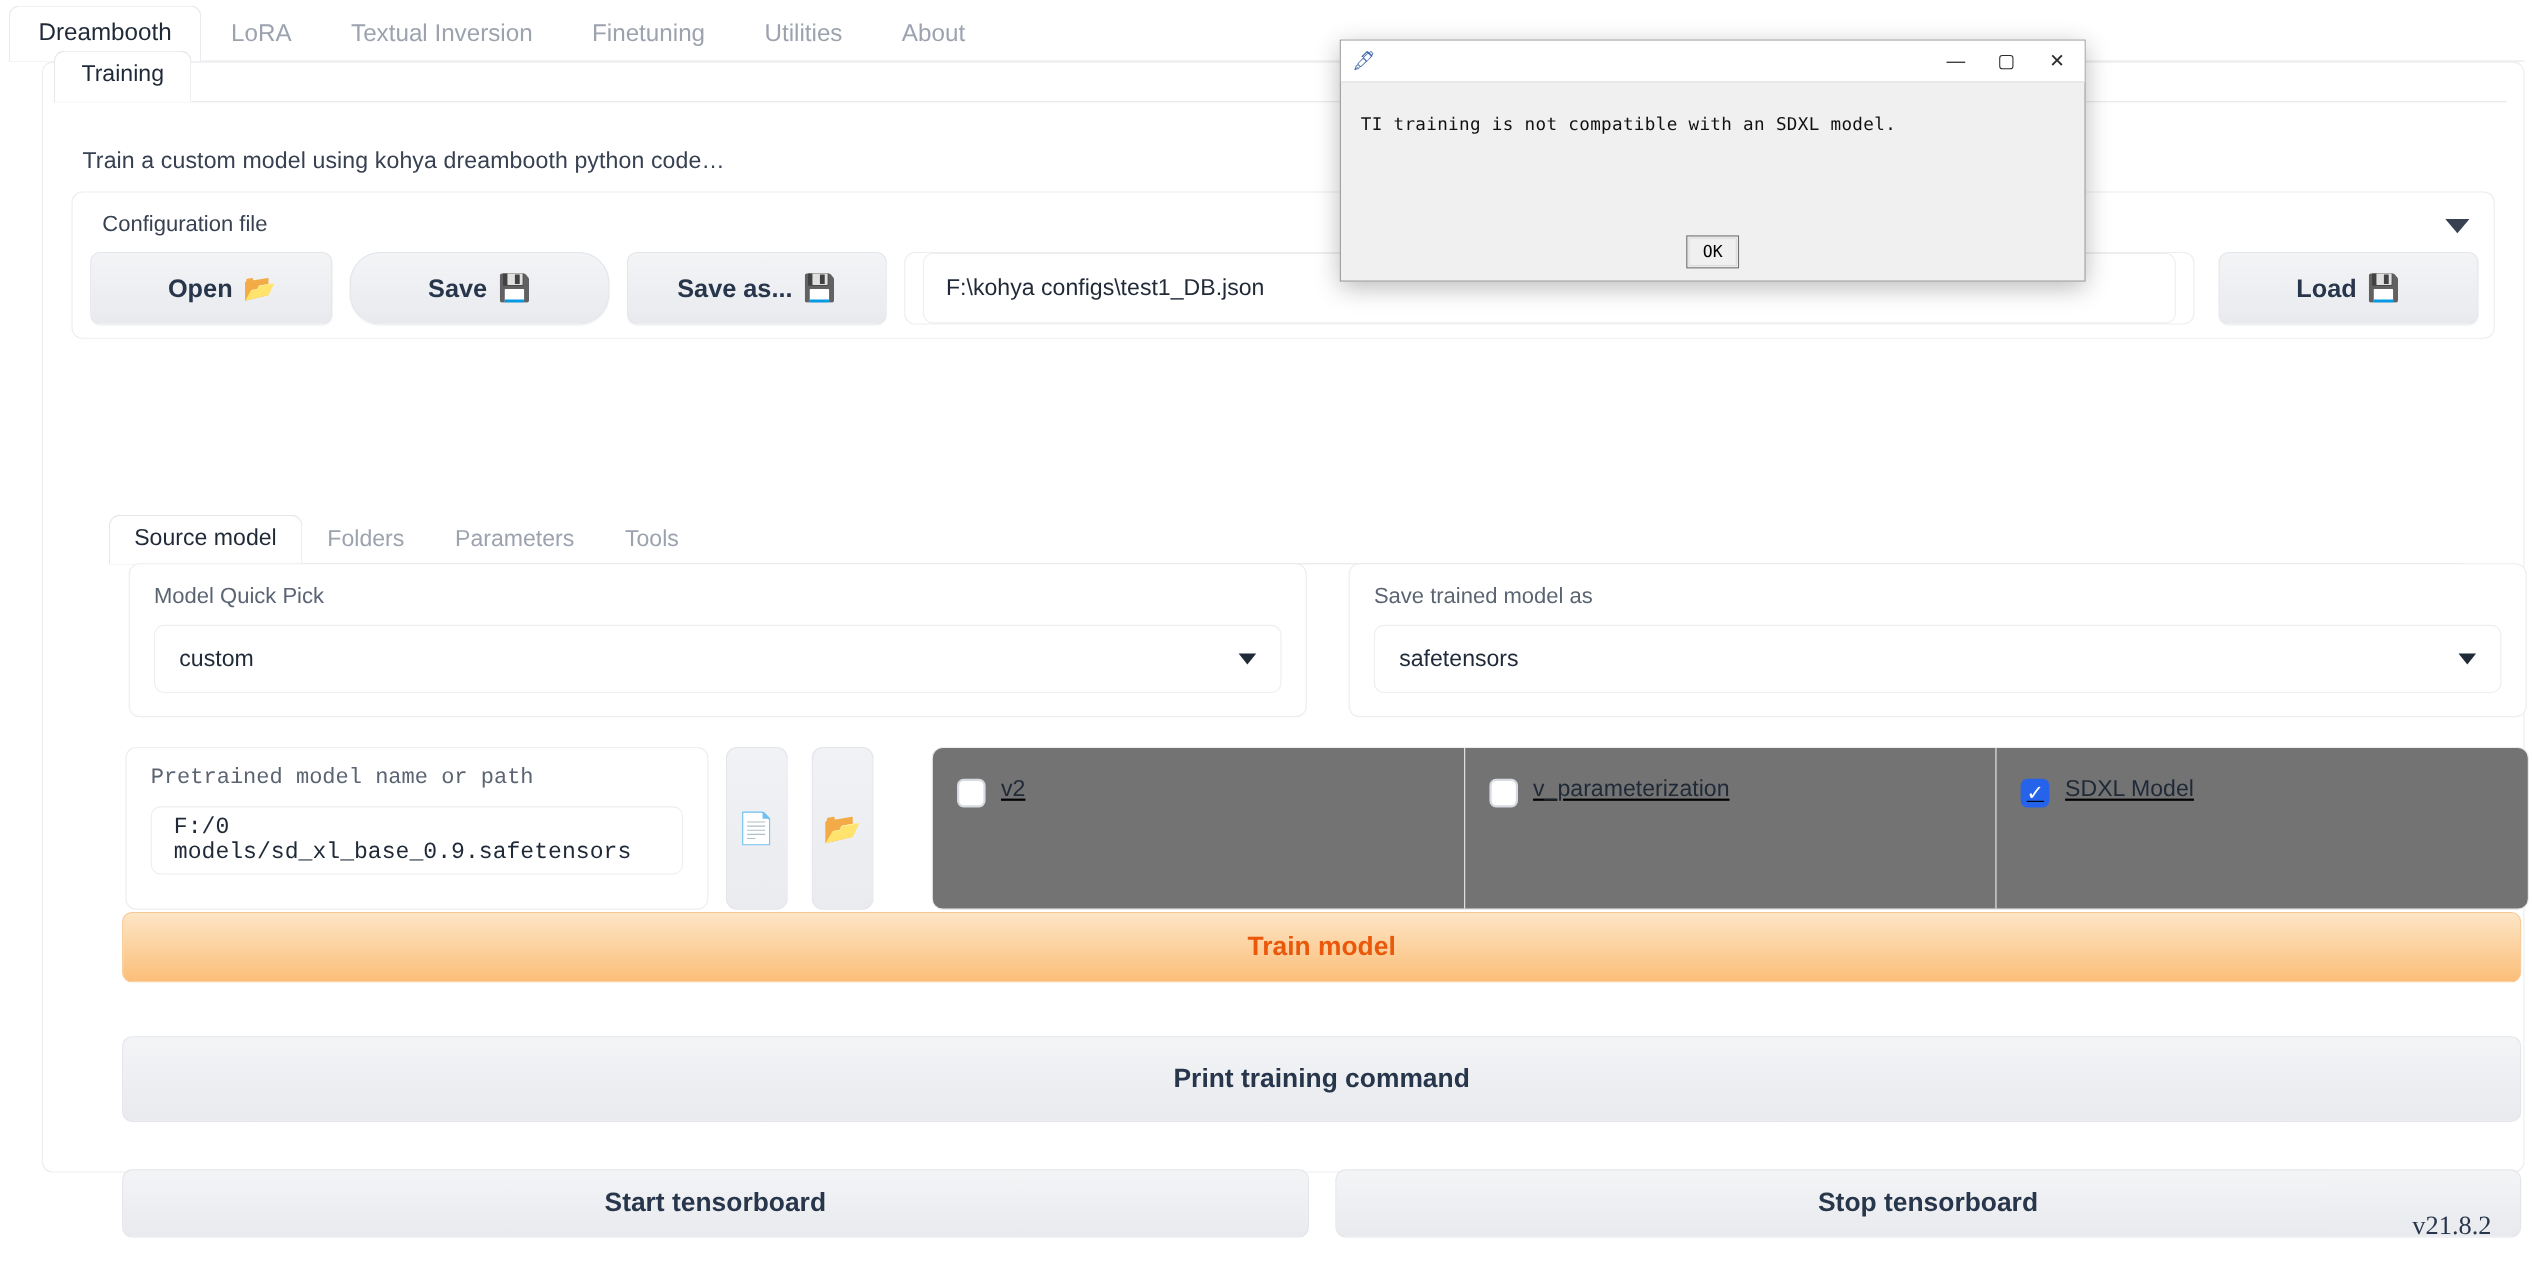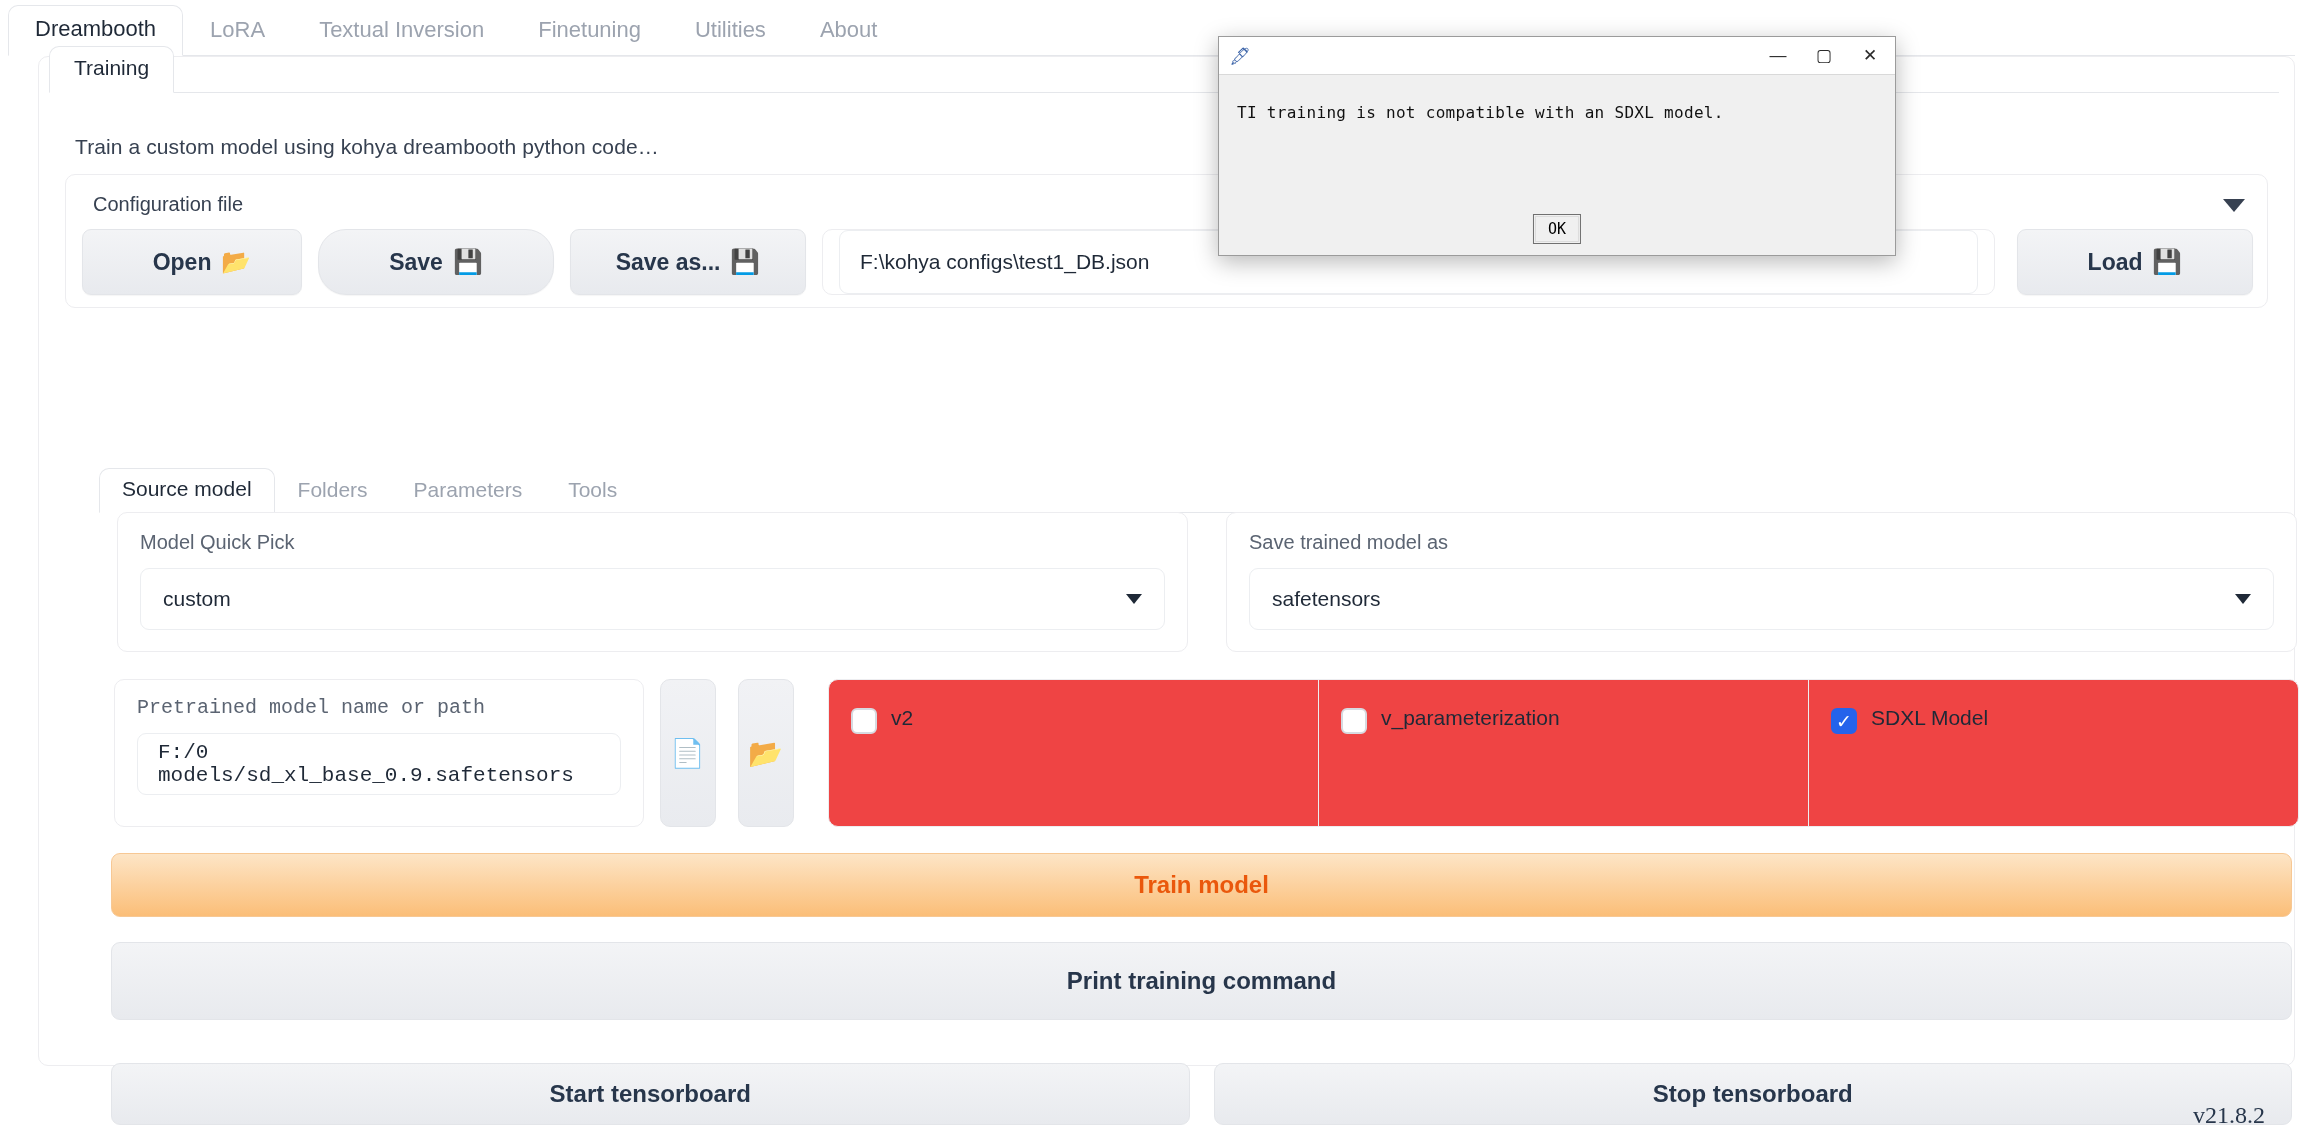--- a/index.html
+++ b/index.html
@@ -152,42 +152,42 @@
     display:flex; align-items:center; padding: 0 20px;
     font-size:21px; color:#1f2937;
   }
   .iconbtn {
     width: 56px; background: linear-gradient(#f1f2f5,#e9ebef);
     border:1px solid #e3e5e9; border-radius: 10px;
     display:flex; align-items:center; justify-content:center;
     font-size: 28px; cursor:pointer; margin: 0 6px;
   }
   .cbgroup {
-    flex: 1; display: flex; background:#ef4444;
-    border:1px solid #ededf0; border-radius:10px; margin-left: 18px;
+    flex: 1; display: flex; background:#737373;
+    border:1px solid #ededf0; border-radius:10px; margin-left: 37px; text-decoration: underline;
   }
   .cbcell {
     flex: 1; display:flex; align-items:flex-start; padding: 26px 0 0 22px;
     border-right: 1px solid #ededf0; gap: 14px; cursor:pointer;
   }
   .cbcell:last-child { border-right: none; }
   .cbox {
     width: 26px; height: 26px; border-radius: 6px;
     border: 2px solid #d7dae0; background: #fff; flex: none; margin-top: 2px;
   }
   .cbox.checked {
     background: #2563eb; border-color: #2563eb;
     display:flex; align-items:center; justify-content:center;
     color:#fff; font-size:19px; line-height:1;
   }
   .cblabel { font-size: 21px; color:#1f2937; }
 
   
   .train-btn {
-    position: absolute; left: 72px; top: 796px; width: 2181px; height: 64px;
+    position: absolute; left: 72px; top: 772px; width: 2181px; height: 64px;
     background: linear-gradient(#fde5c6, #fbbe78);
     border: 1px solid #f7c894; border-radius: 9px;
     display:flex; align-items:center; justify-content:center;
     font-size: 24px; font-weight: 700; color: #ea580c; cursor:pointer;
   }
   .print-btn {
     position: absolute; left: 72px; top: 885px; width: 2181px; height: 78px;
     background: linear-gradient(#f3f4f6,#e8eaee);
     border:1px solid #e3e5e9; border-radius:9px;
     display:flex; align-items:center; justify-content:center;

